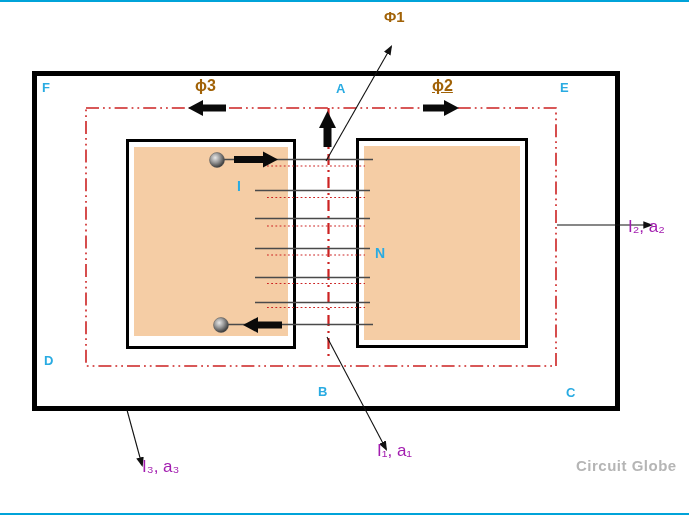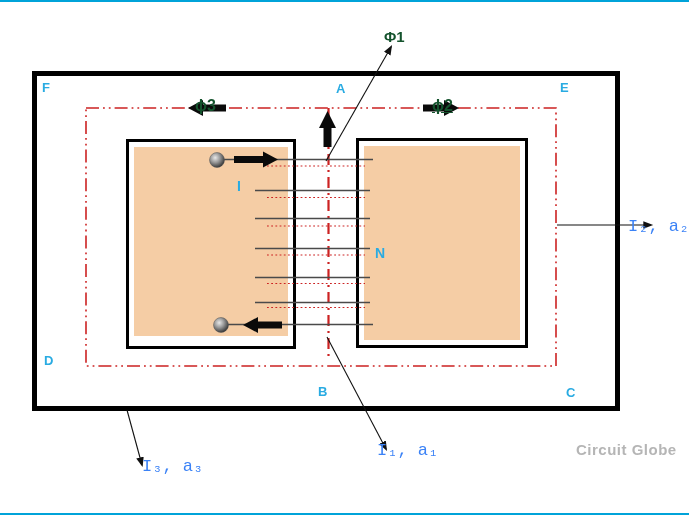--- a/index.html
+++ b/index.html
@@ -10,22 +10,22 @@
         border:5px solid #000;box-sizing:border-box;background:#fff;}
   .window{position:absolute;border:3px solid #000;box-sizing:border-box;background:#fff;}
   #win-left{left:126px;top:139px;width:170px;height:210px;}
   #win-right{left:356px;top:138px;width:172px;height:210px;}
   .win-fill{position:absolute;background:#f5cda5;}
   #fill-left{left:5px;top:5px;width:154px;height:189px;}
   #fill-right{left:5px;top:5px;width:156px;height:194px;}
   #overlay{position:absolute;left:0;top:0;width:689px;height:515px;pointer-events:none;}
   .lbl{position:absolute;line-height:1;white-space:nowrap;}
   .cyan{color:#29abe2;font-weight:bold;font-size:13px;}
-  .flux{color:#14532d;font-weight:bold;font-size:16px;margin-top:20px;}
-  .term{color:#3b82f6;font-size:17px;font-family:Liberation Mono, monospace;}
+  .flux{color:#a16207;font-weight:bold;font-size:16px;}
+  .term{color:#a21caf;font-size:17px;}
   #watermark{color:#b5b5b5;font-weight:bold;font-size:15px;letter-spacing:0.5px;}
 </style>
 </head>
 <body>
 
 <div id="stage">
 
   <div class="edge-line" style="top:0;"></div>
   <div class="edge-line" style="top:513px;"></div>
 
@@ -109,14 +109,14 @@
   <div class="lbl cyan" style="left:44px;top:354px;">D</div>
   <div class="lbl cyan" style="left:318px;top:385px;">B</div>
   <div class="lbl cyan" style="left:566px;top:386px;">C</div>
   <div class="lbl cyan" style="left:237px;top:179px;font-size:14px;">I</div>
   <div class="lbl cyan" style="left:375px;top:246px;font-size:14px;">N</div>
 
   <div class="lbl term" style="left:628px;top:218px;">I₂, a₂</div>
   <div class="lbl term" style="left:142px;top:458px;">I₃, a₃</div>
   <div class="lbl term" style="left:377px;top:442px;">I₁, a₁</div>
 
-  <div class="lbl" id="watermark" style="left:576px;top:442px;">Circuit Globe</div>
+  <div class="lbl" id="watermark" style="left:576px;top:458px;">Circuit Globe</div>
 </div>
 
 </body></html>

